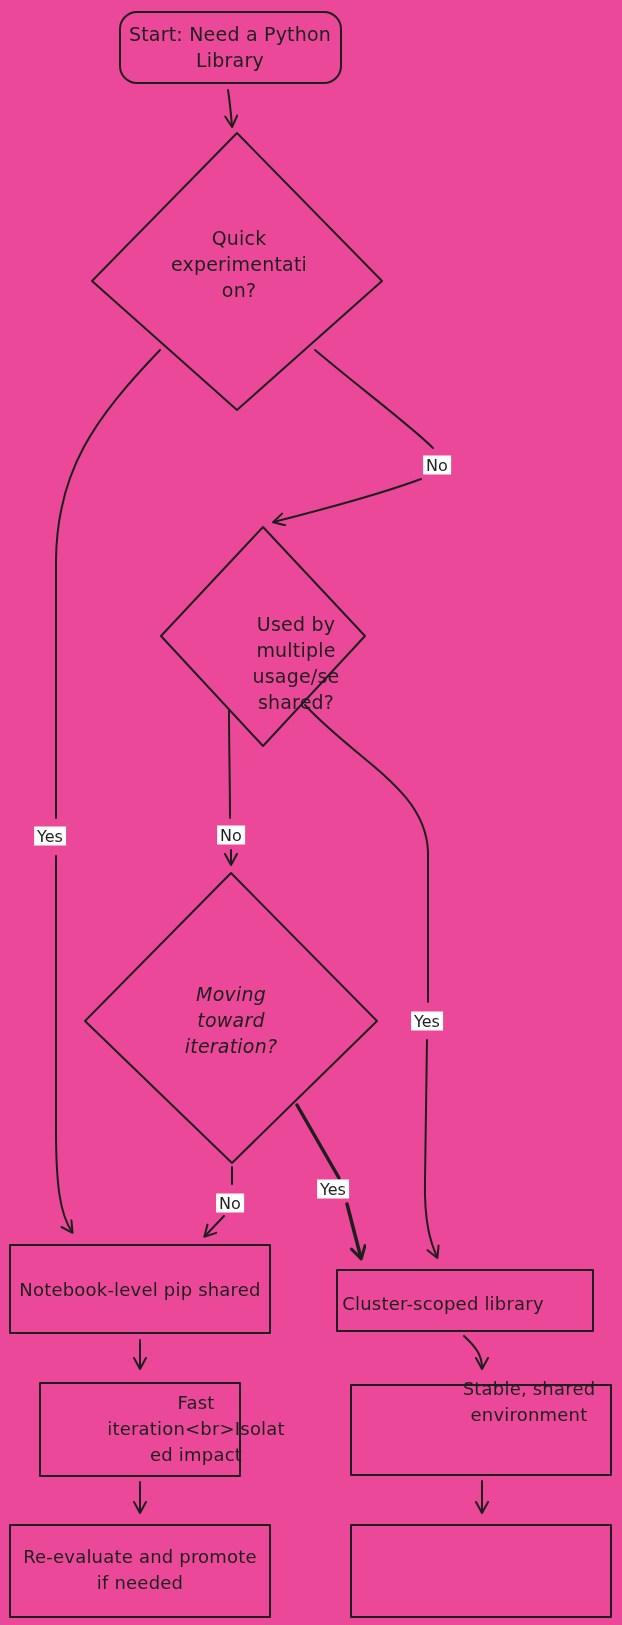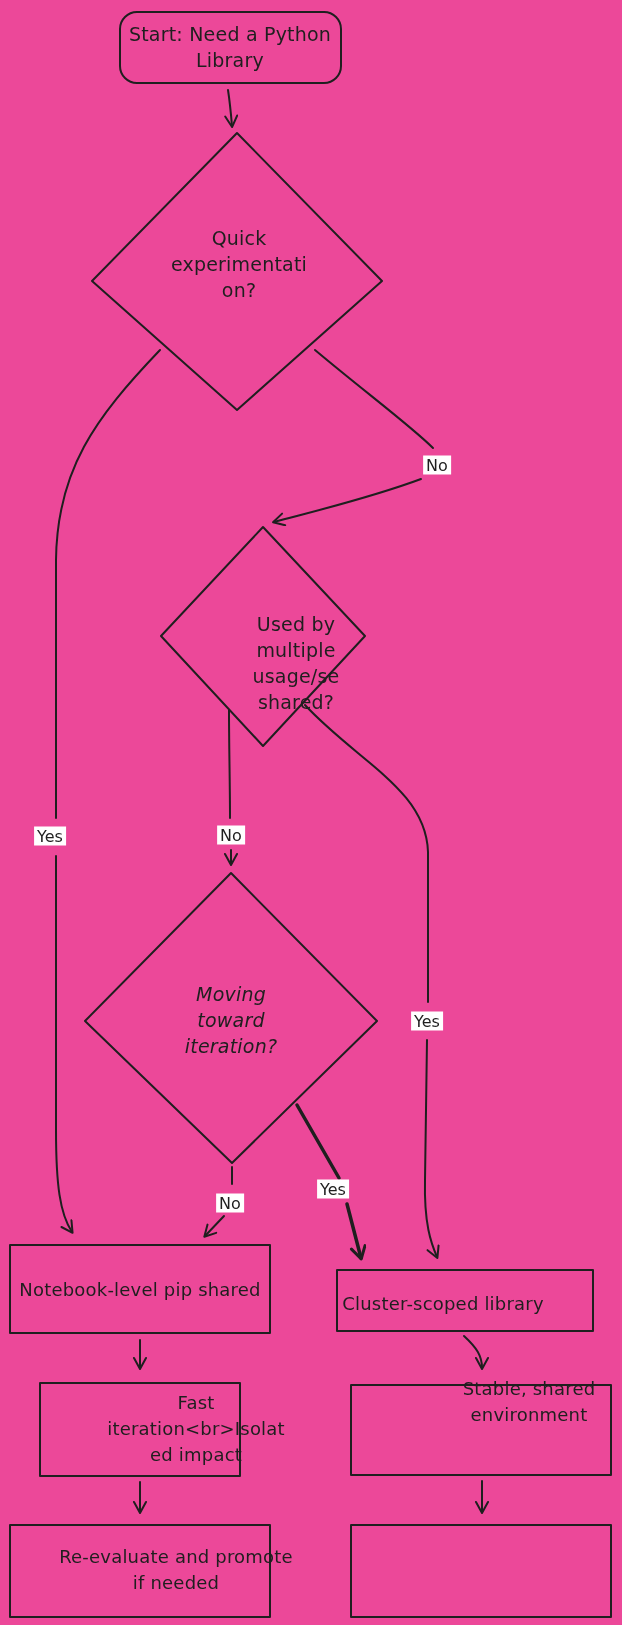--- a/index.html
+++ b/index.html
@@ -124,21 +124,21 @@
     <div>Fast</div>
     <div>iteration&lt;br&gt;Isolat</div>
     <div>ed impact</div>
   </div>
 
   <div class="node-text small" style="left:481px;top:1402px;margin-left:48px;">
     <div>Stable, shared</div>
     <div>environment</div>
   </div>
 
-  <div class="node-text small" style="left:140px;top:1570px;margin-left:36px;">
+  <div class="node-text small" style="left:140px;top:1570px;">
     <div>Re-evaluate and promote</div>
     <div>if needed</div>
   </div>
 
 
   <div class="edge-label" style="left:437px;top:465px;">No</div>
   <div class="edge-label" style="left:50px;top:836px;">Yes</div>
   <div class="edge-label" style="left:231px;top:835px;">No</div>
   <div class="edge-label" style="left:427px;top:1021px;">Yes</div>
   <div class="edge-label" style="left:230px;top:1203px;">No</div>

